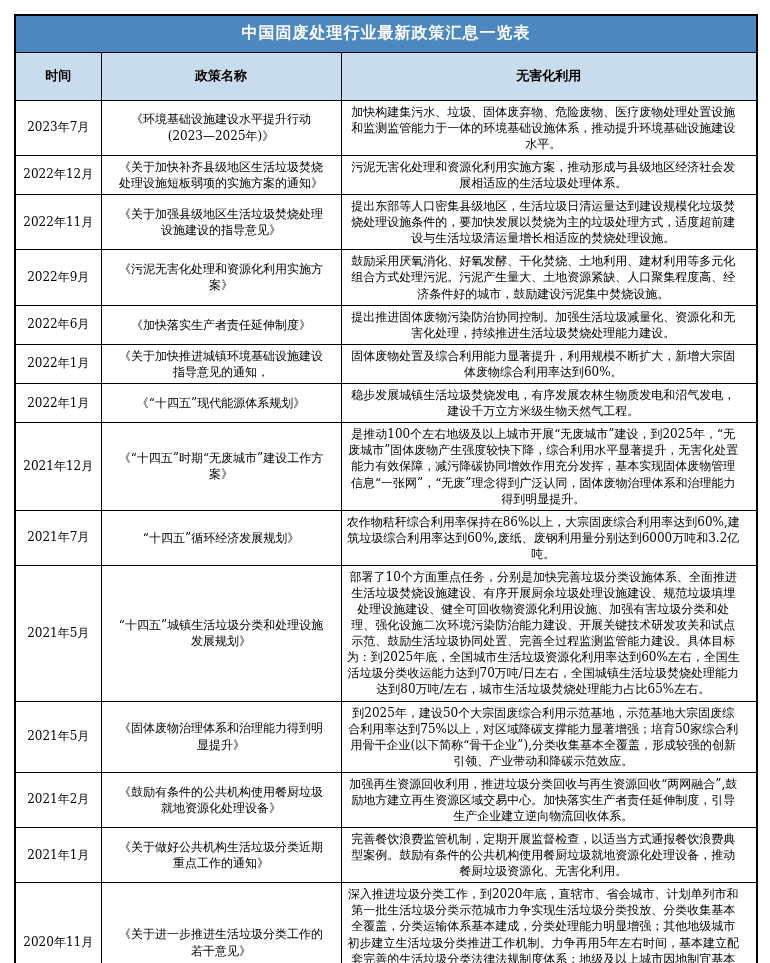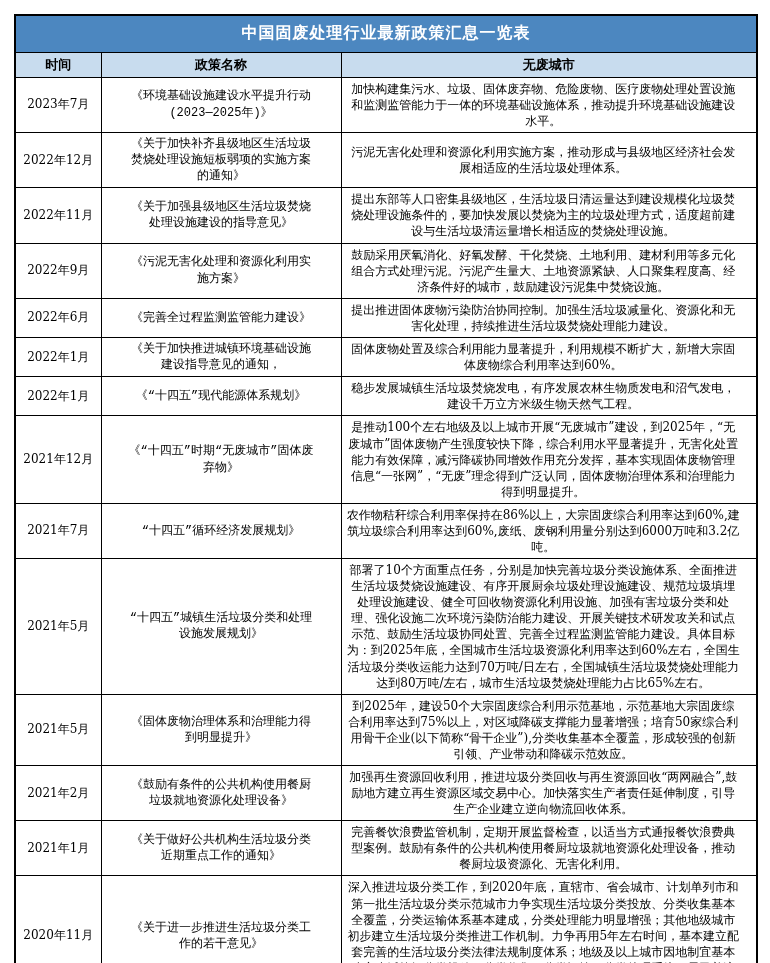--- a/index.html
+++ b/index.html
@@ -41,34 +41,33 @@
     text-align: center;
     height: 37px;
     letter-spacing: 1px;
   }
   .col-header {
     background: var(--header-bg);
     font-family: "DejaVu Sans", sans-serif;
     font-weight: bold;
     font-size: 13px;
     text-align: center;
-    height: 25px;
+    height: 48px;
   }
   td.cell-date {
     text-align: center;
     font-size: 12px;
     padding: 2px;
     white-space: nowrap;
   }
   td.cell-name {
     text-align: center;
     font-size: 12px;
-    padding: 3px 24px;
+    padding: 3px 16px;
     line-height: 1.35;
-    font-family: Liberation Mono, monospace;
   }
   td.cell-content {
     text-align: center;
     font-size: 12px;
     padding: 3px 16px 3px 5px;
     line-height: 1.34;
   }
 </style>
 </head>
 <body>
@@ -79,21 +78,21 @@
     <col class="c-name">
     <col class="c-content">
   </colgroup>
   <thead>
     <tr>
       <th class="title-cell" colspan="3">中国固废处理行业最新政策汇息一览表</th>
     </tr>
     <tr>
       <th class="col-header">时间</th>
       <th class="col-header">政策名称</th>
-      <th class="col-header">无废城市</th>
+      <th class="col-header">无害化利用</th>
     </tr>
   </thead>
   <tbody>
       <tr>
     <td class="cell-date">2023年7月</td>
     <td class="cell-name">《环境基础设施建设水平提升行动(2023—2025年)》</td>
     <td class="cell-content">加快构建集污水、垃圾、固体废弃物、危险废物、医疗废物处理处置设施和监测监管能力于一体的环境基础设施体系，推动提升环境基础设施建设水平。</td>
   </tr>
       <tr>
     <td class="cell-date">2022年12月</td>
@@ -105,36 +104,36 @@
     <td class="cell-name">《关于加强县级地区生活垃圾焚烧处理设施建设的指导意见》</td>
     <td class="cell-content">提出东部等人口密集县级地区，生活垃圾日清运量达到建设规模化垃圾焚烧处理设施条件的，要加快发展以焚烧为主的垃圾处理方式，适度超前建设与生活垃圾清运量增长相适应的焚烧处理设施。</td>
   </tr>
       <tr>
     <td class="cell-date">2022年9月</td>
     <td class="cell-name">《污泥无害化处理和资源化利用实施方案》</td>
     <td class="cell-content">鼓励采用厌氧消化、好氧发酵、干化焚烧、土地利用、建材利用等多元化组合方式处理污泥。污泥产生量大、土地资源紧缺、人口聚集程度高、经济条件好的城市，鼓励建设污泥集中焚烧设施。</td>
   </tr>
       <tr>
     <td class="cell-date">2022年6月</td>
-    <td class="cell-name">《完善全过程监测监管能力建设》</td>
+    <td class="cell-name">《加快落实生产者责任延伸制度》</td>
     <td class="cell-content">提出推进固体废物污染防治协同控制。加强生活垃圾减量化、资源化和无害化处理，持续推进生活垃圾焚烧处理能力建设。</td>
   </tr>
       <tr>
     <td class="cell-date">2022年1月</td>
     <td class="cell-name">《关于加快推进城镇环境基础设施建设指导意见的通知，</td>
     <td class="cell-content">固体废物处置及综合利用能力显著提升，利用规模不断扩大，新增大宗固体废物综合利用率达到60%。</td>
   </tr>
       <tr>
     <td class="cell-date">2022年1月</td>
     <td class="cell-name">《“十四五”现代能源体系规划》</td>
     <td class="cell-content">稳步发展城镇生活垃圾焚烧发电，有序发展农林生物质发电和沼气发电，建设千万立方米级生物天然气工程。</td>
   </tr>
       <tr>
     <td class="cell-date">2021年12月</td>
-    <td class="cell-name">《“十四五”时期“无废城市”固体废弃物》</td>
+    <td class="cell-name">《“十四五”时期“无废城市”建设工作方案》</td>
     <td class="cell-content">是推动100个左右地级及以上城市开展“无废城市”建设，到2025年，“无废城市”固体废物产生强度较快下降，综合利用水平显著提升，无害化处置能力有效保障，减污降碳协同增效作用充分发挥，基本实现固体废物管理信息“一张网”，“无废”理念得到广泛认同，固体废物治理体系和治理能力得到明显提升。</td>
   </tr>
       <tr>
     <td class="cell-date">2021年7月</td>
     <td class="cell-name">“十四五”循环经济发展规划》</td>
     <td class="cell-content">农作物秸秆综合利用率保持在86%以上，大宗固废综合利用率达到60%,建筑垃圾综合利用率达到60%,废纸、废钢利用量分别达到6000万吨和3.2亿吨。</td>
   </tr>
       <tr>
     <td class="cell-date">2021年5月</td>
     <td class="cell-name">“十四五”城镇生活垃圾分类和处理设施发展规划》</td>

